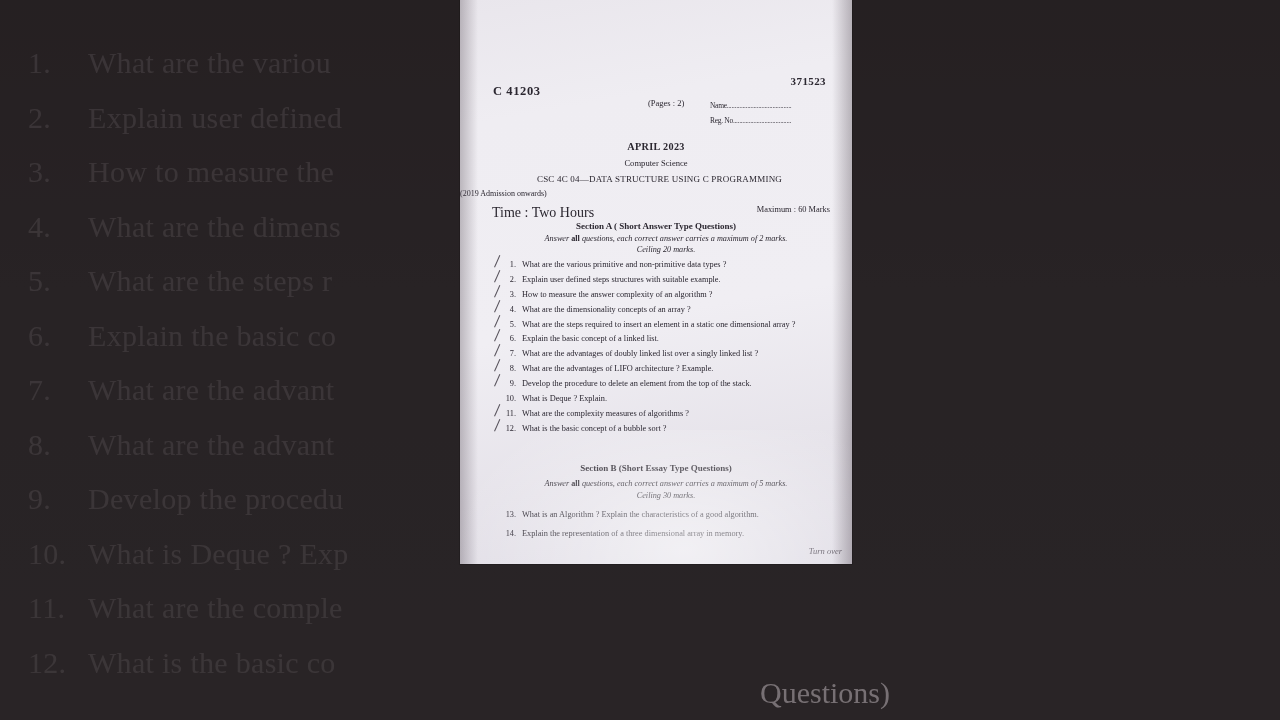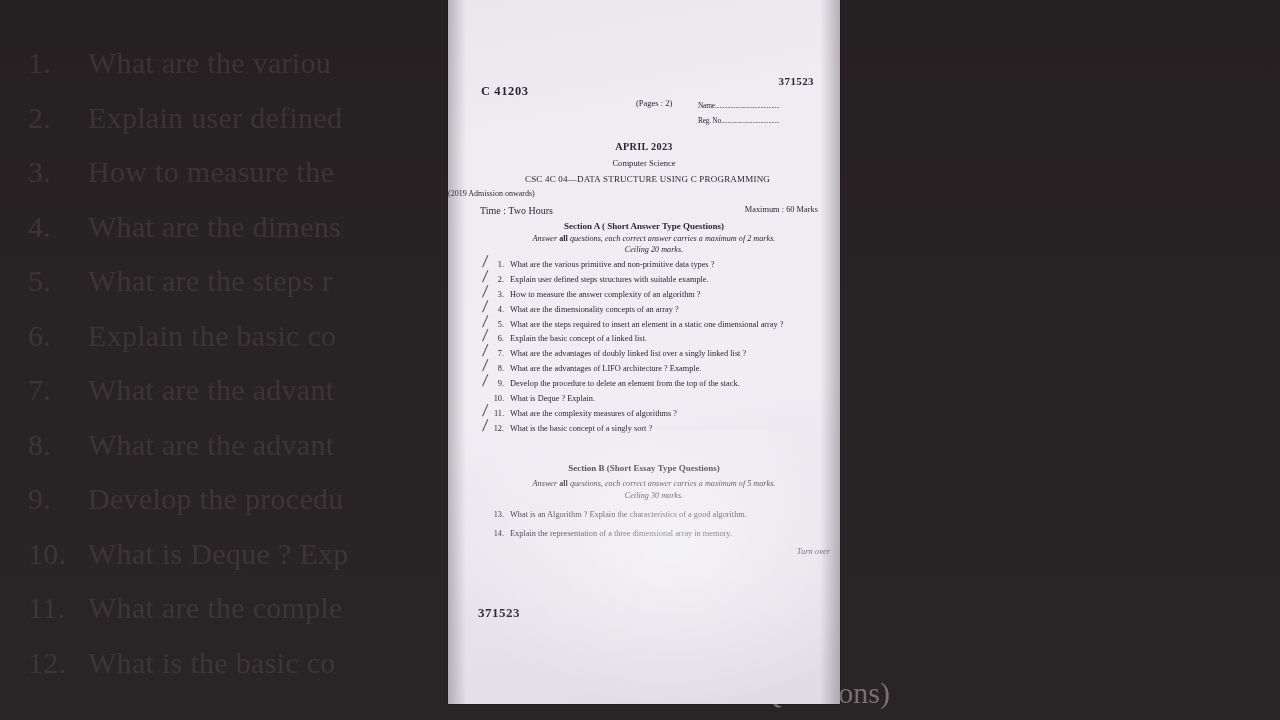--- a/index.html
+++ b/index.html
@@ -62,24 +62,24 @@
     bottom: 10px;
     color: #a29a9e;
     opacity: .65;
     font-size: 30px;
     font-family: "Liberation Serif", serif;
   }
 
   
   .paper {
     position: absolute;
-    left: 448px;
+    left: 460px;
     top: 0;
     width: 392px;
-    height: 704px;
+    height: 564px;
     background: linear-gradient(170deg,#e9e6ec 0%, #efedf2 20%, #f0eef3 55%, #e6e3ea 80%, #dfdce5 100%);
     box-shadow: 0 0 0 1px rgba(0,0,0,0.15);
     overflow: hidden;
   }
   .paper-sheen {
     position: absolute;
     left: -40px; top: 430px;
     width: 480px; height: 300px;
     background: radial-gradient(ellipse at 55% 40%, rgba(255,255,255,0.55), rgba(255,255,255,0) 62%);
     pointer-events: none;
@@ -179,21 +179,21 @@
   .admission {
     position: absolute;
     left: 0; right: 0;
     top: 189px;
     font-size: 8px;
   }
   .time {
     position: absolute;
     left: 32px;
     top: 205px;
-    font-size: 10px;
+    font-size: 14px;
   }
   .marks {
     position: absolute;
     right: 22px;
     top: 205px;
     font-size: 8.4px;
   }
   .section-head {
     position: absolute;
     left: 0; right: 0;
@@ -377,21 +377,21 @@
             <span class="qt">What is Deque ? Explain.</span>
           </div>
         <div class="q">
             <span class="strike"></span>
             <span class="qn">11.</span>
             <span class="qt">What are the complexity measures of algorithms ?</span>
           </div>
         <div class="q">
             <span class="strike"></span>
             <span class="qn">12.</span>
-            <span class="qt">What is the basic concept of a singly sort ?</span>
+            <span class="qt">What is the basic concept of a bubble sort ?</span>
           </div>
       </div>
 
       <div class="section-head sec-b">Section B (Short Essay Type Questions)</div>
       <div class="instr instr-b1"><span>Answer </span><b>all</b><span> questions, each correct answer carries a maximum of 5 marks.</span></div>
       <div class="instr instr-b2">Ceiling 30 marks.</div>
 
       <div class="qlist-b">
         <div class="q">
             <span class="qn">13.</span>

